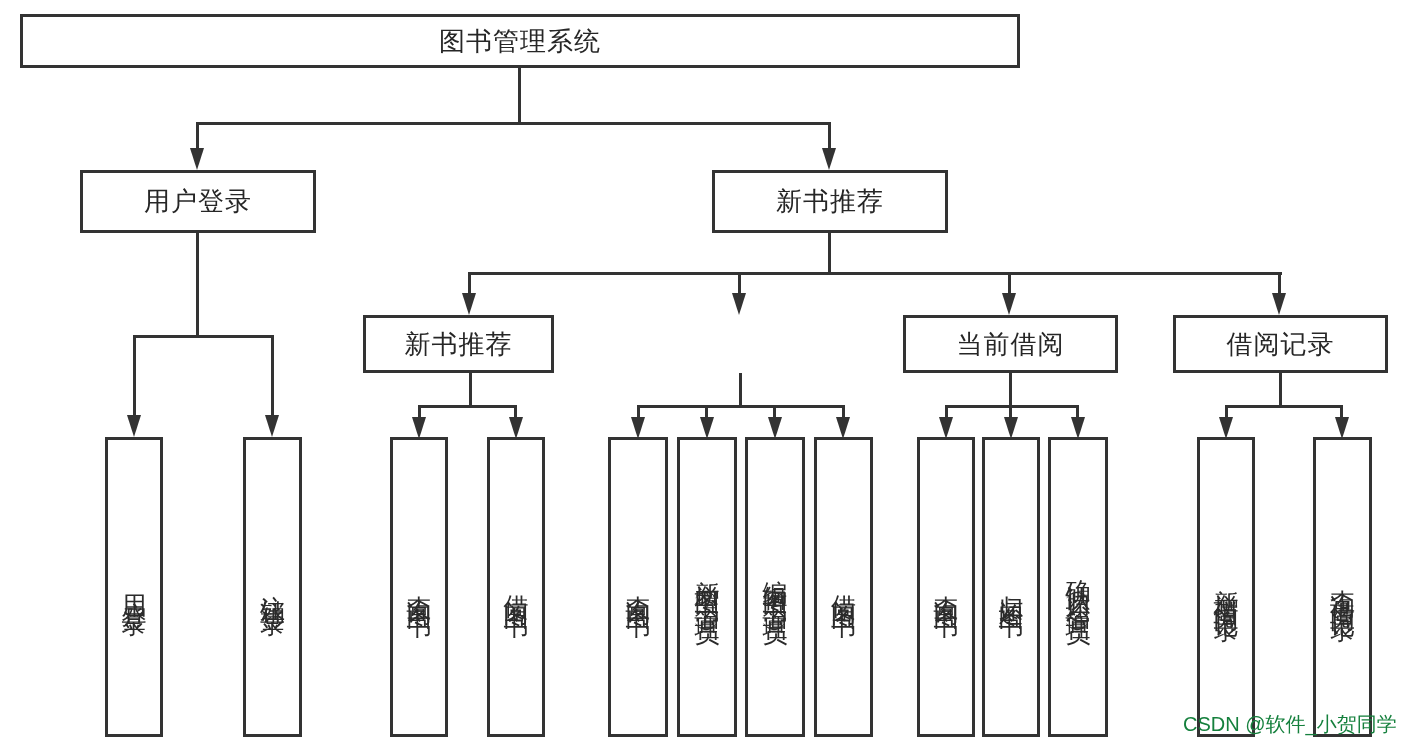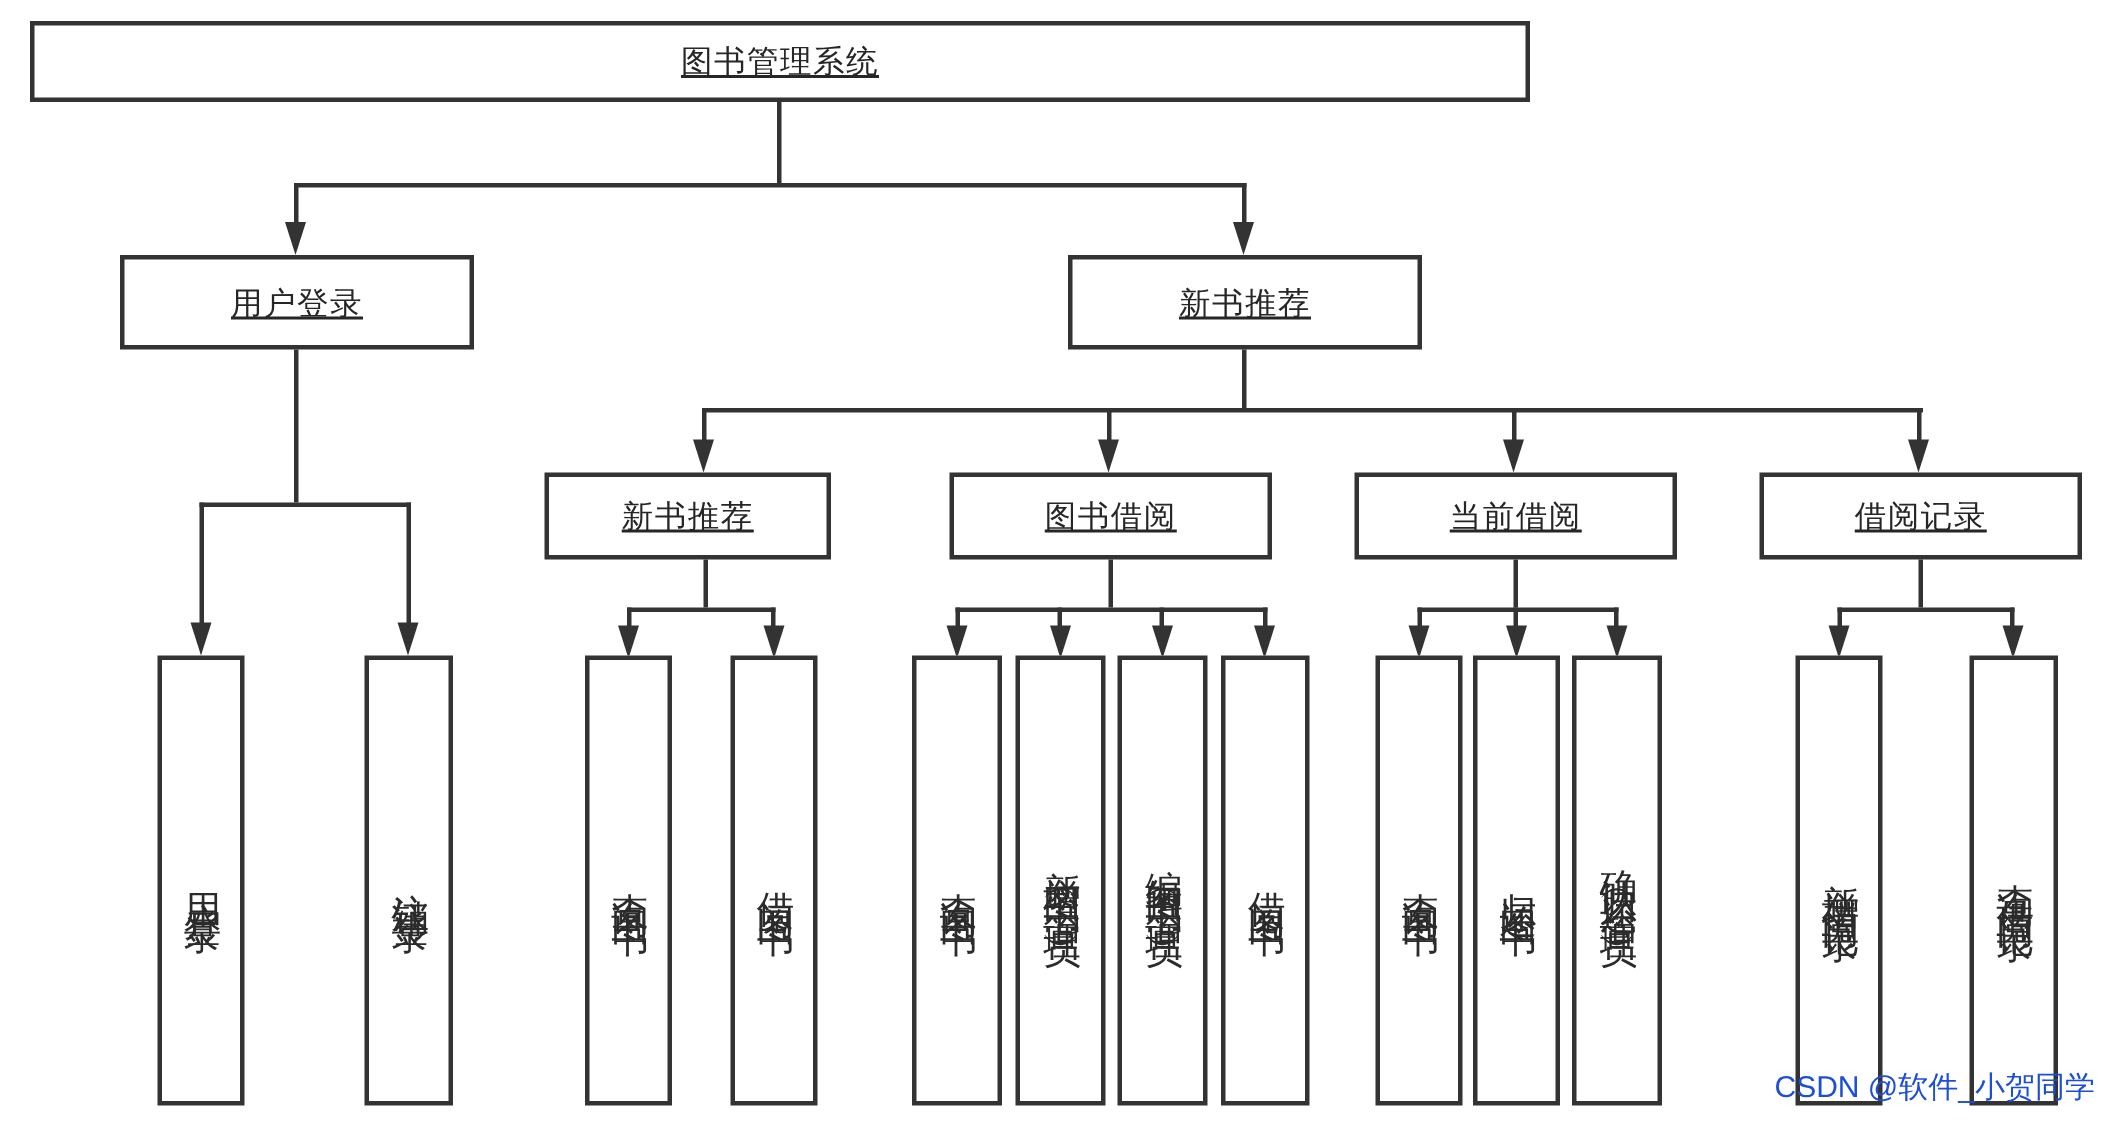--- a/index.html
+++ b/index.html
@@ -18,42 +18,42 @@
   .box {
     position: absolute;
     box-sizing: border-box;
     border: 3px solid #333333;
     background: #ffffff;
     display: flex;
     align-items: center;
     justify-content: center;
     color: #262626;
   }
-  .hlabel { font-size: 21px; letter-spacing: 1px; text-decoration: underline; }
+  .hlabel { font-size: 26px; letter-spacing: 1px; }
   .leaf {
     writing-mode: vertical-rl;
     text-orientation: mixed;
     font-size: 25px;
     letter-spacing: 6px;
     line-height: 1;
     color: #2b2b2b;
   }
   .vline { position: absolute; width: 3px; background: #333333; }
   .hline { position: absolute; height: 3px; background: #333333; }
   .arrow {
     position: absolute;
     width: 0; height: 0;
     border-left: 7px solid transparent;
     border-right: 7px solid transparent;
     border-top: 22px solid #333333;
   }
   .watermark {
     position: absolute;
     font-size: 20px;
-    color: #1d4ed8;
+    color: #15803d;
     white-space: nowrap;
     z-index: 5;
   }
 </style>
 </head>
 <body>
 
 <div class="canvas">
 
   <div class="box hlabel" style="left:20px; top:14px; width:1000px; height:54px;">图书管理系统</div>
@@ -85,21 +85,20 @@
   <div class="vline" style="left:468px; top:272px; height:24px;"></div>
   <div class="arrow" style="left:462px; top:293px;"></div>
   <div class="vline" style="left:738px; top:272px; height:24px;"></div>
   <div class="arrow" style="left:732px; top:293px;"></div>
   <div class="vline" style="left:1008px; top:272px; height:24px;"></div>
   <div class="arrow" style="left:1002px; top:293px;"></div>
   <div class="vline" style="left:1278px; top:272px; height:24px;"></div>
   <div class="arrow" style="left:1272px; top:293px;"></div>
 
   <div class="box hlabel" style="left:363px; top:315px; width:191px; height:58px;">新书推荐</div>
-  <div class="box hlabel" style="left:633px; top:315px; width:215px; height:58px;">图书借阅</div>
   <div class="box hlabel" style="left:1173px; top:315px; width:215px; height:58px;">借阅记录</div>
   <div class="box hlabel" style="left:903px; top:315px; width:215px; height:58px;">当前借阅</div>
 
   <div class="vline" style="left:469px; top:373px; height:32px;"></div>
   <div class="hline" style="left:418px; top:405px; width:99px;"></div>
   <div class="vline" style="left:418px; top:405px; height:14px;"></div>
   <div class="arrow" style="left:412px; top:417px;"></div>
   <div class="vline" style="left:514px; top:405px; height:14px;"></div>
   <div class="arrow" style="left:509px; top:417px;"></div>
 

